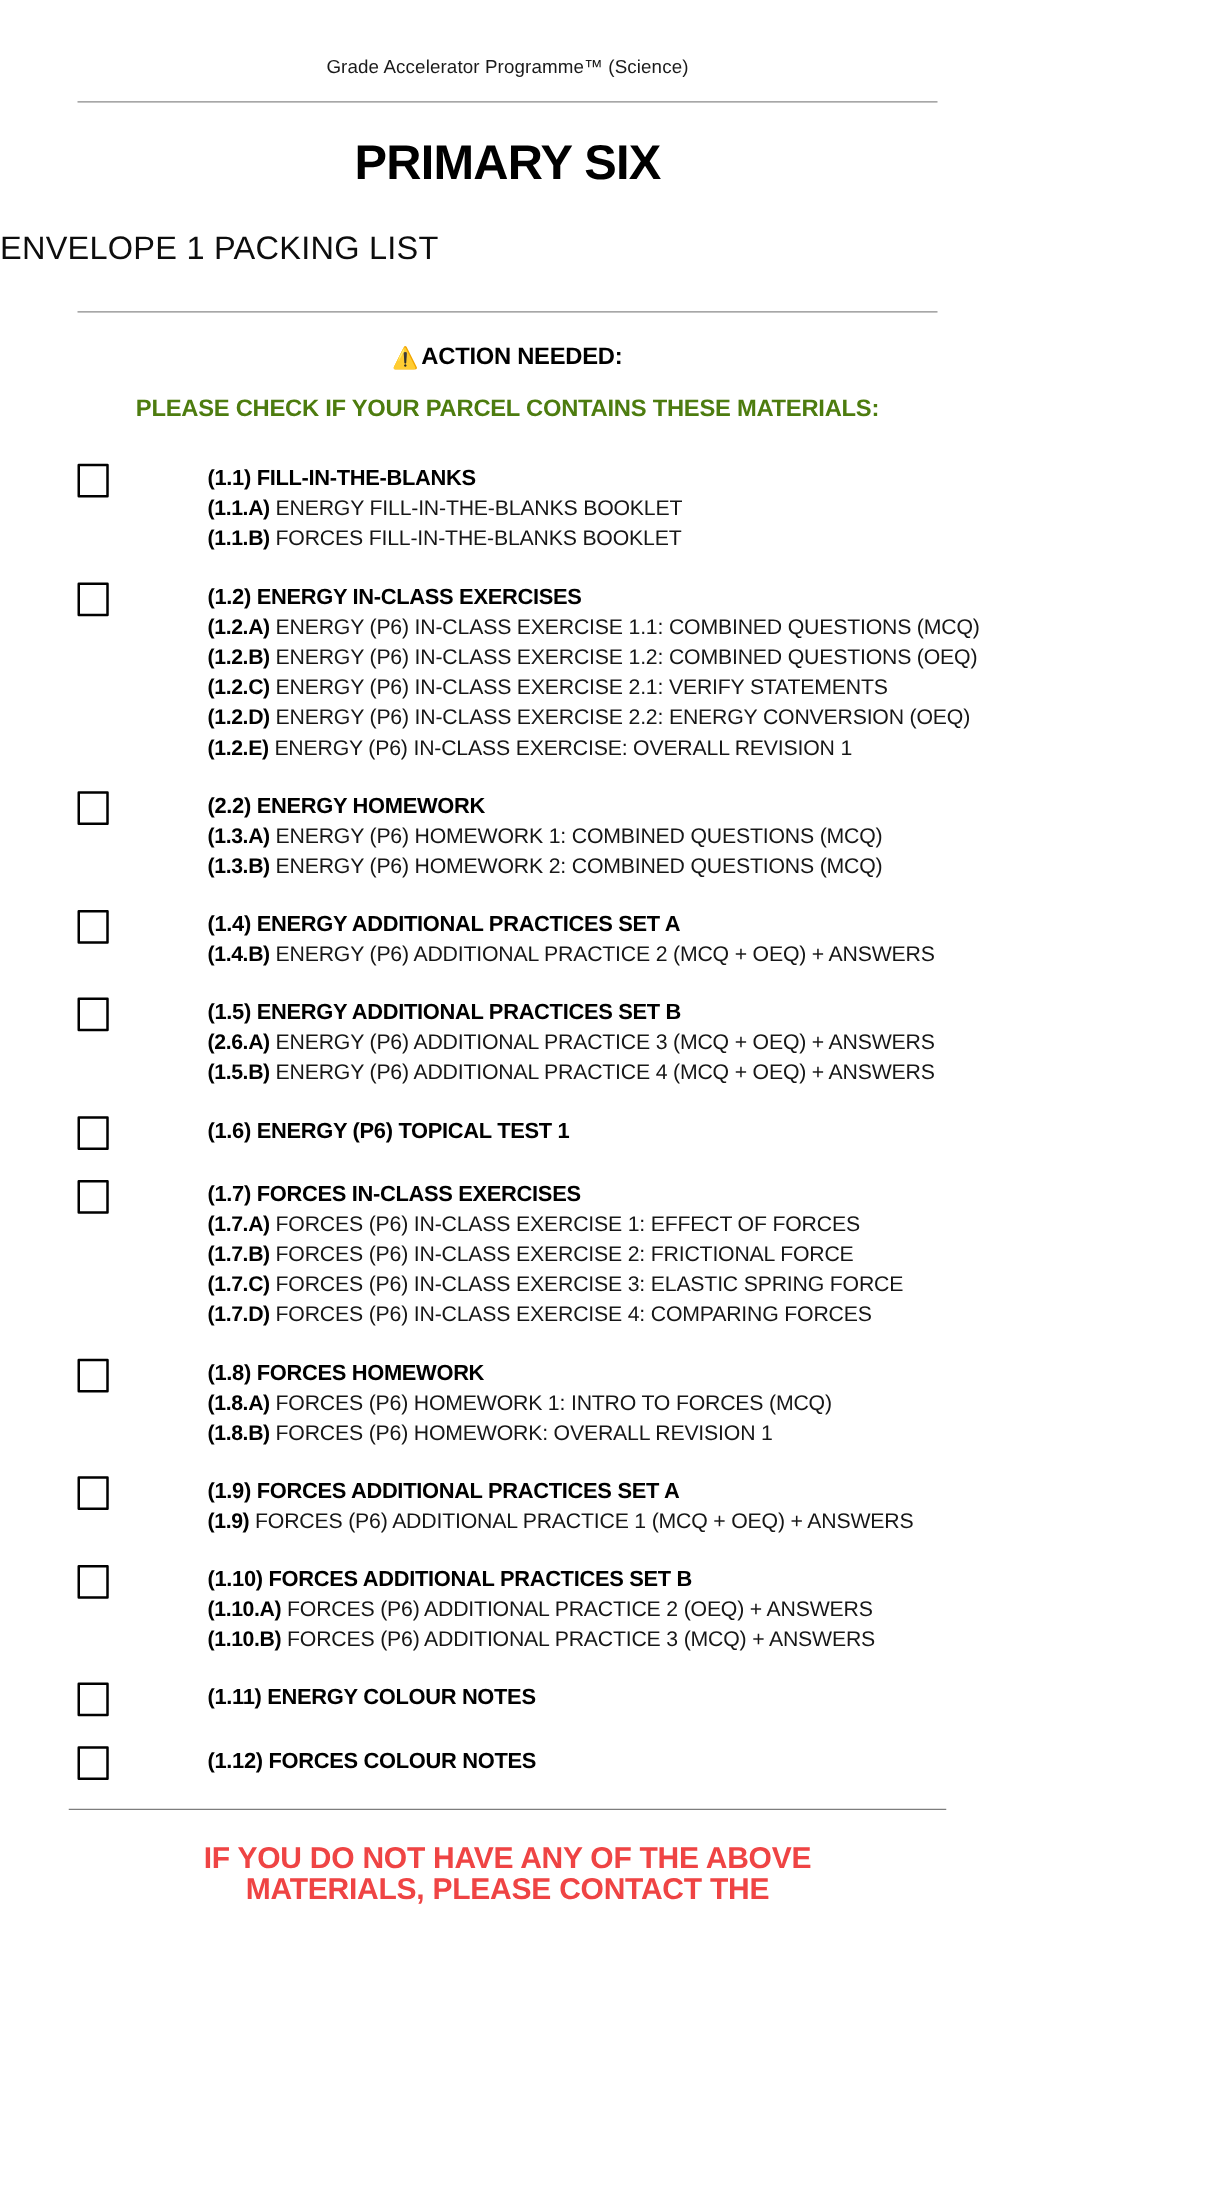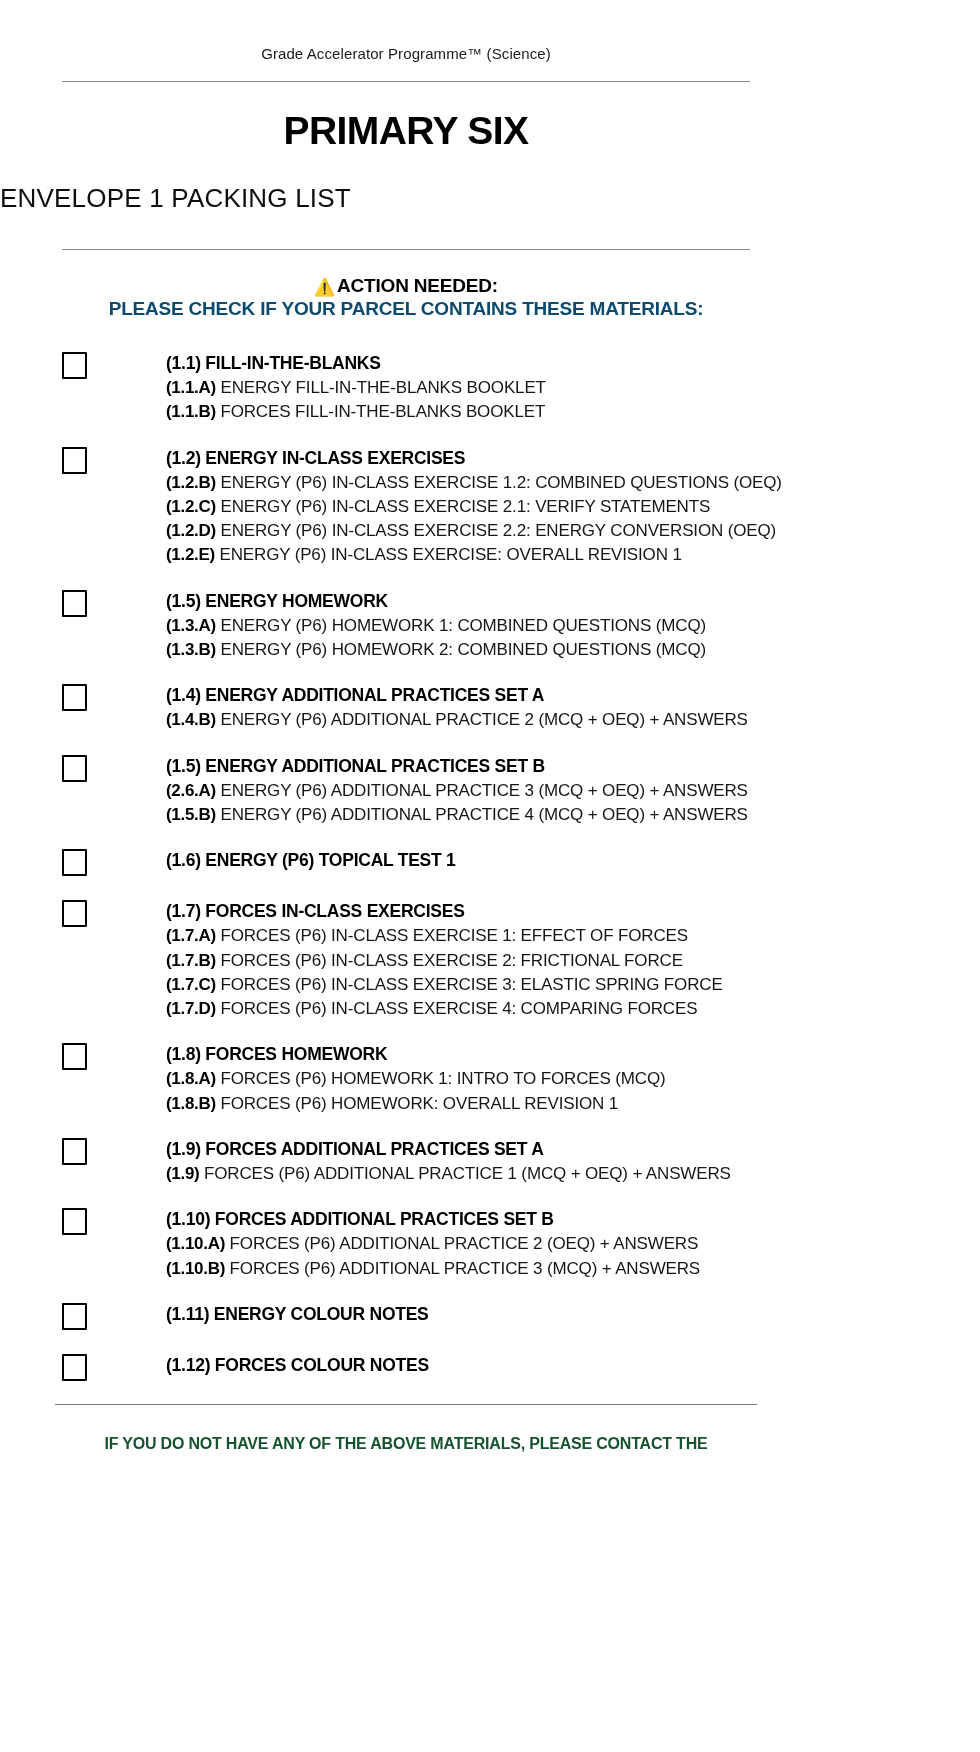--- a/index.html
+++ b/index.html
@@ -71,22 +71,22 @@
   }
   .warn-icon {
     font-size: 17px;
     vertical-align: -1px;
     margin-right: 2px;
   }
   .action-line2 {
     font-size: 19px;
     font-weight: bold;
     letter-spacing: -0.2px;
-    margin-top: 0;
-    color: #0c4a6e;
+    margin-top: 20px;
+    color: #4d7c0f;
   }
 
   
   .list {
     margin: 31px 0 0 0;
     padding: 0;
   }
   .group {
     position: relative;
     padding-left: 104px;
@@ -134,25 +134,25 @@
     border: 0;
     border-top: 1.3px solid #7d7d7d;
     margin: 15px 55px 0 55px;
   }
   .footer {
     text-align: center;
     margin-top: 26px;
     padding: 0 90px;
   }
   .footer-line {
-    font-size: 16px;
+    font-size: 24px;
     font-weight: bold;
     letter-spacing: -0.2px;
     line-height: 25px;
-    color: #14532d;
+    color: #ef4444;
   }
 </style>
 </head>
 <body>
 
 <div class="page">
 
   <div class="brandline">Grade Accelerator Programme™ (Science)</div>
 
   <hr class="rule">
@@ -173,28 +173,29 @@
   <div class="list" id="checklist-root">
       <div class="group">
         <div class="checkbox"></div>
         <div class="group-title">(1.1) FILL-IN-THE-BLANKS</div>
         <div class="sub"><b>(1.1.A)</b> <span>ENERGY FILL-IN-THE-BLANKS BOOKLET</span></div>
         <div class="sub"><b>(1.1.B)</b> <span>FORCES FILL-IN-THE-BLANKS BOOKLET</span></div>
       </div>
       <div class="group">
         <div class="checkbox"></div>
         <div class="group-title">(1.2) ENERGY IN-CLASS EXERCISES</div>
+        <div class="sub"><b>(1.2.A)</b> <span>ENERGY (P6) IN-CLASS EXERCISE 1.1: COMBINED QUESTIONS (MCQ)</span></div>
         <div class="sub"><b>(1.2.B)</b> <span>ENERGY (P6) IN-CLASS EXERCISE 1.2: COMBINED QUESTIONS (OEQ)</span></div>
         <div class="sub"><b>(1.2.C)</b> <span>ENERGY (P6) IN-CLASS EXERCISE 2.1: VERIFY STATEMENTS</span></div>
         <div class="sub"><b>(1.2.D)</b> <span>ENERGY (P6) IN-CLASS EXERCISE 2.2: ENERGY CONVERSION (OEQ)</span></div>
         <div class="sub"><b>(1.2.E)</b> <span>ENERGY (P6) IN-CLASS EXERCISE: OVERALL REVISION 1</span></div>
       </div>
       <div class="group">
         <div class="checkbox"></div>
-        <div class="group-title">(1.5) ENERGY HOMEWORK</div>
+        <div class="group-title">(2.2) ENERGY HOMEWORK</div>
         <div class="sub"><b>(1.3.A)</b> <span>ENERGY (P6) HOMEWORK 1: COMBINED QUESTIONS (MCQ)</span></div>
         <div class="sub"><b>(1.3.B)</b> <span>ENERGY (P6) HOMEWORK 2: COMBINED QUESTIONS (MCQ)</span></div>
       </div>
       <div class="group">
         <div class="checkbox"></div>
         <div class="group-title">(1.4) ENERGY ADDITIONAL PRACTICES SET A</div>
         <div class="sub"><b>(1.4.B)</b> <span>ENERGY (P6) ADDITIONAL PRACTICE 2 (MCQ + OEQ) + ANSWERS</span></div>
       </div>
       <div class="group">
         <div class="checkbox"></div>

